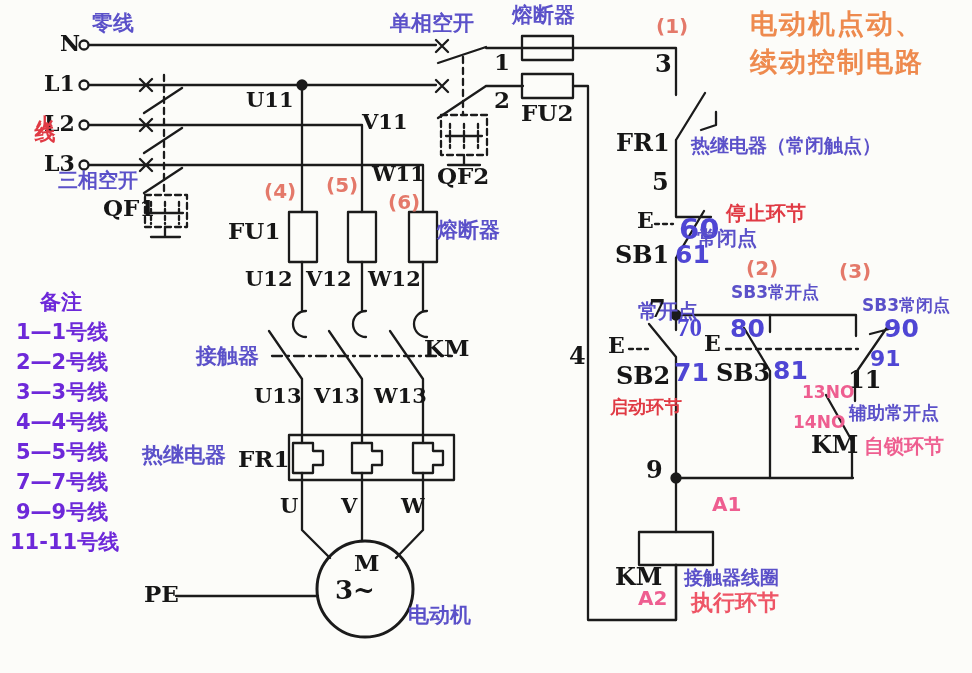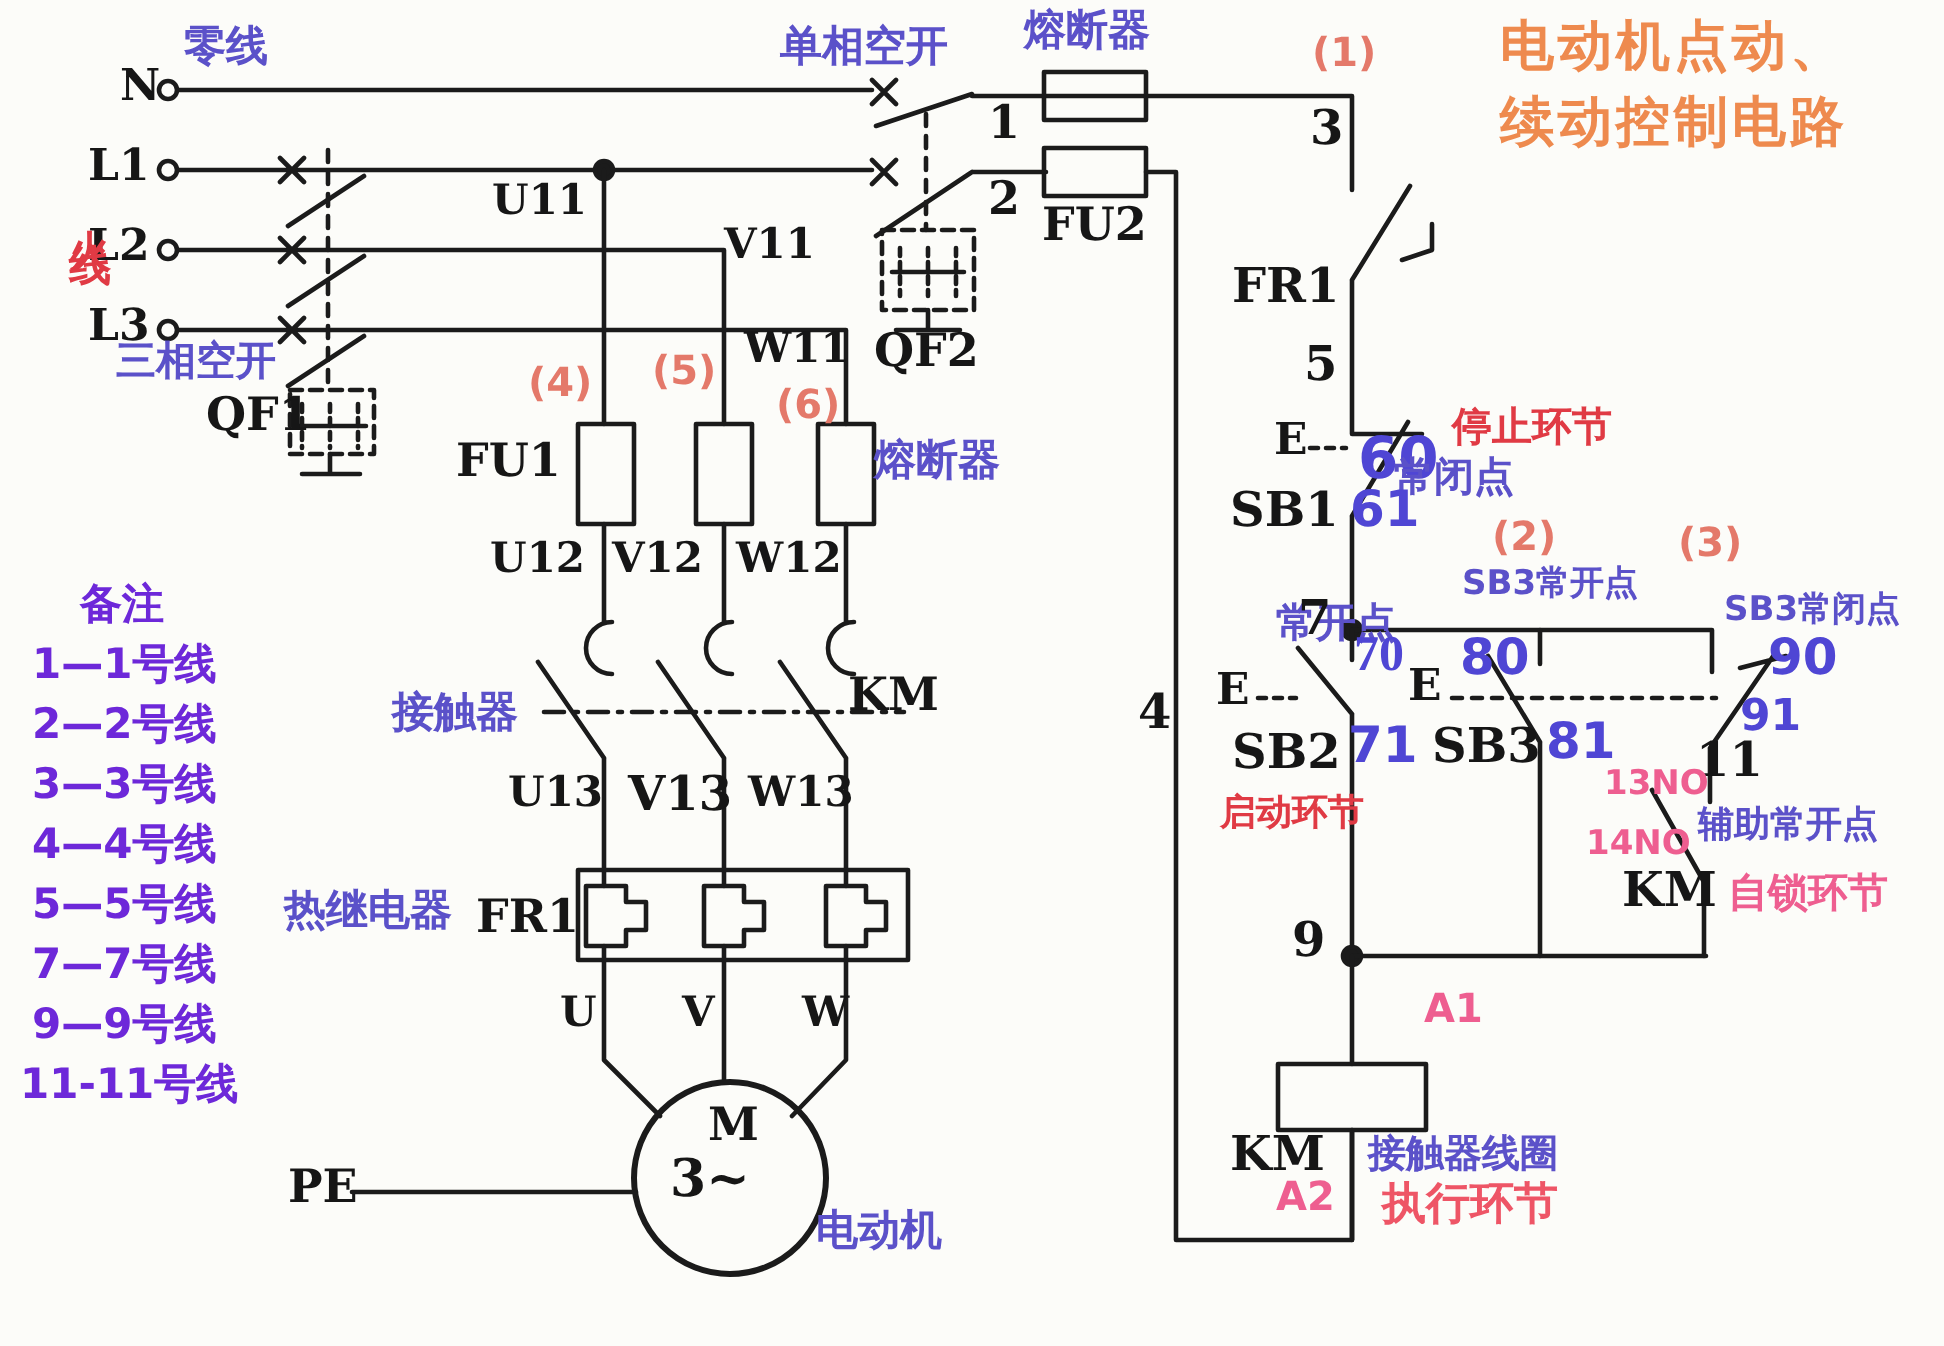--- a/index.html
+++ b/index.html
@@ -115,21 +115,21 @@
   <span class="lb oo" style="left:388px;top:192px;font-size:20px;">(6)</span>
   <span class="lb bk" style="left:228px;top:219px;font-size:23px;">FU1</span>
   <span class="lb pp" style="left:437px;top:220px;font-size:21px;">熔断器</span>
   <span class="lb bk" style="left:245px;top:268px;font-size:21px;">U12</span>
   <span class="lb bk" style="left:306px;top:268px;font-size:21px;">V12</span>
   <span class="lb bk" style="left:368px;top:268px;font-size:21px;">W12</span>
 
   <span class="lb pp" style="left:196px;top:346px;font-size:21px;">接触器</span>
   <span class="lb bk" style="left:424px;top:336px;font-size:23px;">KM</span>
   <span class="lb bk" style="left:254px;top:385px;font-size:21px;">U13</span>
-  <span class="lb bk" style="left:314px;top:385px;font-size:24px;">V13</span>
+  <span class="lb bk" style="left:314px;top:385px;font-size:21px;">V13</span>
   <span class="lb bk" style="left:374px;top:385px;font-size:21px;">W13</span>
   <span class="lb pp" style="left:142px;top:445px;font-size:21px;">热继电器</span>
   <span class="lb bk" style="left:238px;top:447px;font-size:23px;">FR1</span>
   <span class="lb bk" style="left:280px;top:495px;font-size:21px;">U</span>
   <span class="lb bk" style="left:341px;top:495px;font-size:21px;">V</span>
   <span class="lb bk" style="left:401px;top:495px;font-size:21px;">W</span>
 
   <span class="lb bk" style="left:144px;top:582px;font-size:23px;">PE</span>
   <span class="lb bk" style="left:354px;top:551px;font-size:23px;">M</span>
   <span class="lb bk" style="left:335px;top:577px;font-size:26px;">3~</span>
@@ -141,20 +141,21 @@
   <span class="lb gr" style="left:16px;top:382px;font-size:21px;">3—3号线</span>
   <span class="lb gr" style="left:16px;top:412px;font-size:21px;">4—4号线</span>
   <span class="lb gr" style="left:16px;top:442px;font-size:21px;">5—5号线</span>
   <span class="lb gr" style="left:16px;top:472px;font-size:21px;">7—7号线</span>
   <span class="lb gr" style="left:16px;top:502px;font-size:21px;">9—9号线</span>
   <span class="lb gr" style="left:10px;top:532px;font-size:21px;">11-11号线</span>
 
   <span class="lb oo" style="left:656px;top:16px;font-size:20px;">(1)</span>
   <span class="lb bk" style="left:655px;top:52px;font-size:24px;">3</span>
   <span class="lb bk" style="left:616px;top:131px;font-size:24px;">FR1</span>
+  <span class="lb pp" style="left:691px;top:136px;font-size:19px;">热继电器（常闭触点）</span>
   <span class="lb bk" style="left:652px;top:170px;font-size:24px;">5</span>
   <span class="lb bl" style="left:679px;top:186px;font-size:29px;margin-top:29px;">60</span>
   <span class="lb rr" style="left:726px;top:203px;font-size:20px;">停止环节</span>
   <span class="lb bk" style="left:637px;top:209px;font-size:22px;">E</span>
   <span class="lb pp" style="left:697px;top:228px;font-size:20px;">常闭点</span>
   <span class="lb bk" style="left:615px;top:243px;font-size:24px;">SB1</span>
   <span class="lb bl" style="left:675px;top:242px;font-size:25px;">61</span>
   <span class="lb oo" style="left:746px;top:258px;font-size:20px;">(2)</span>
   <span class="lb oo" style="left:839px;top:261px;font-size:20px;">(3)</span>
   <span class="lb pp" style="left:731px;top:284px;font-size:17px;">SB3常开点</span>

